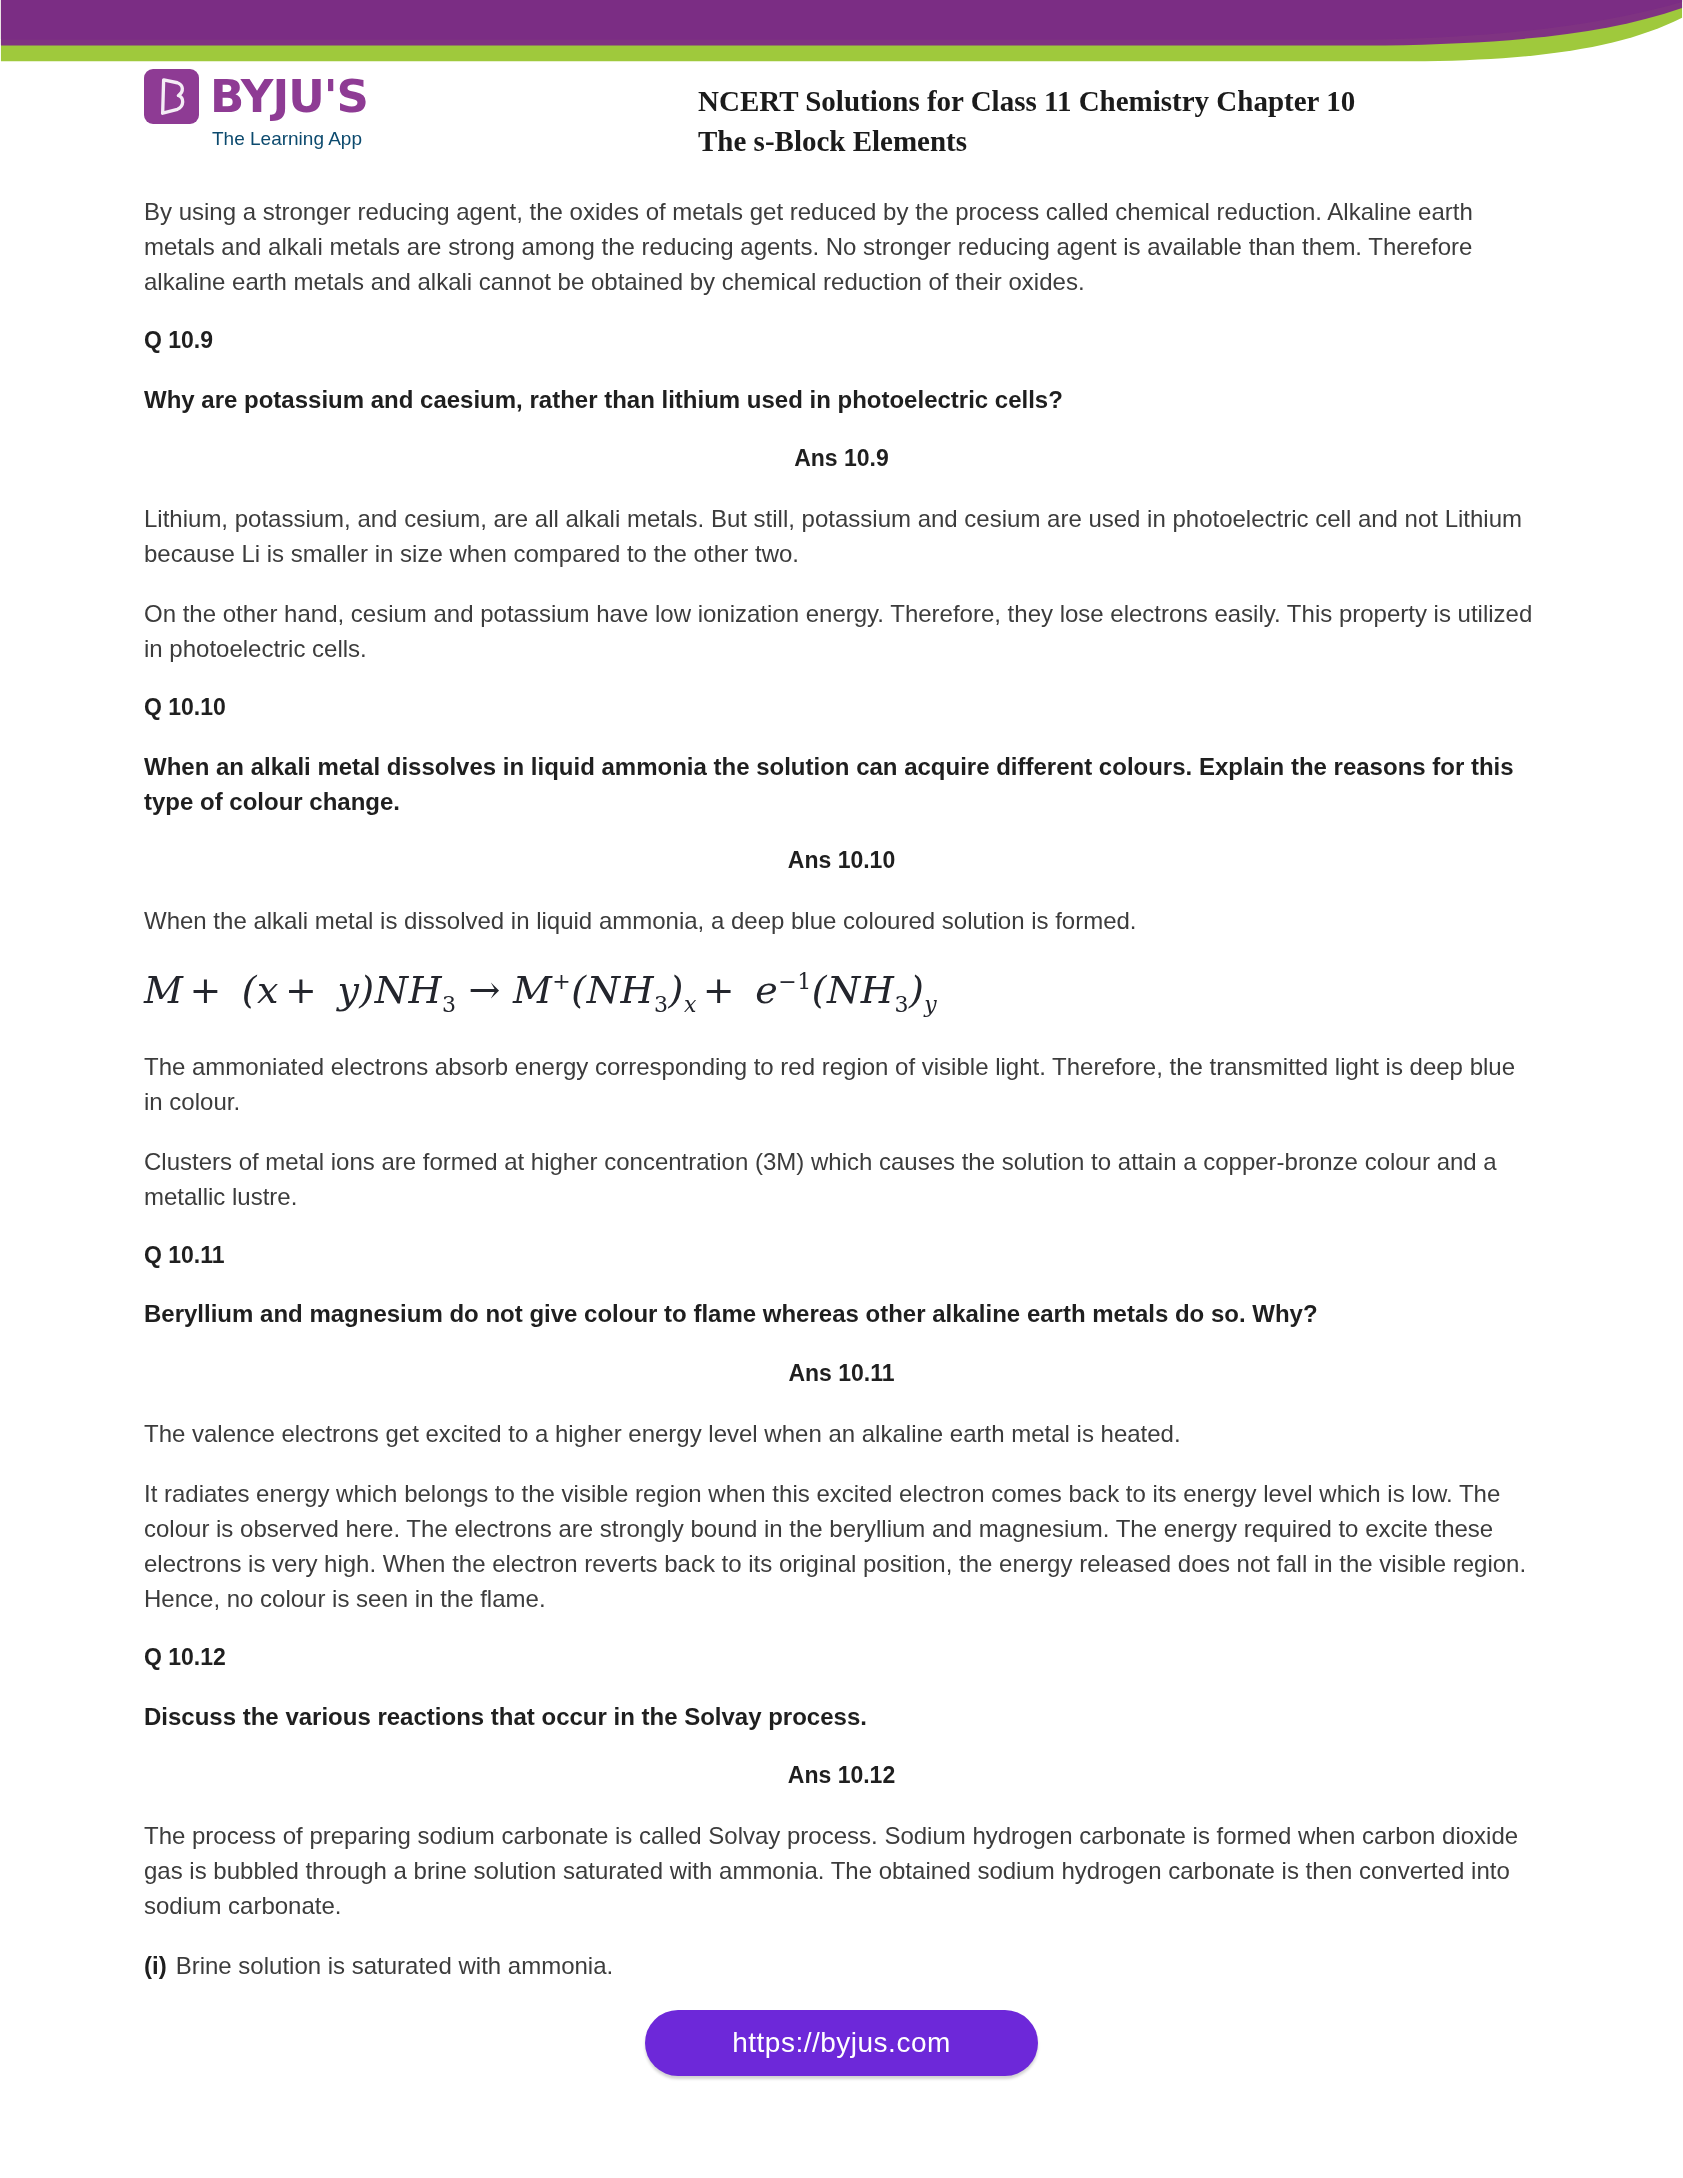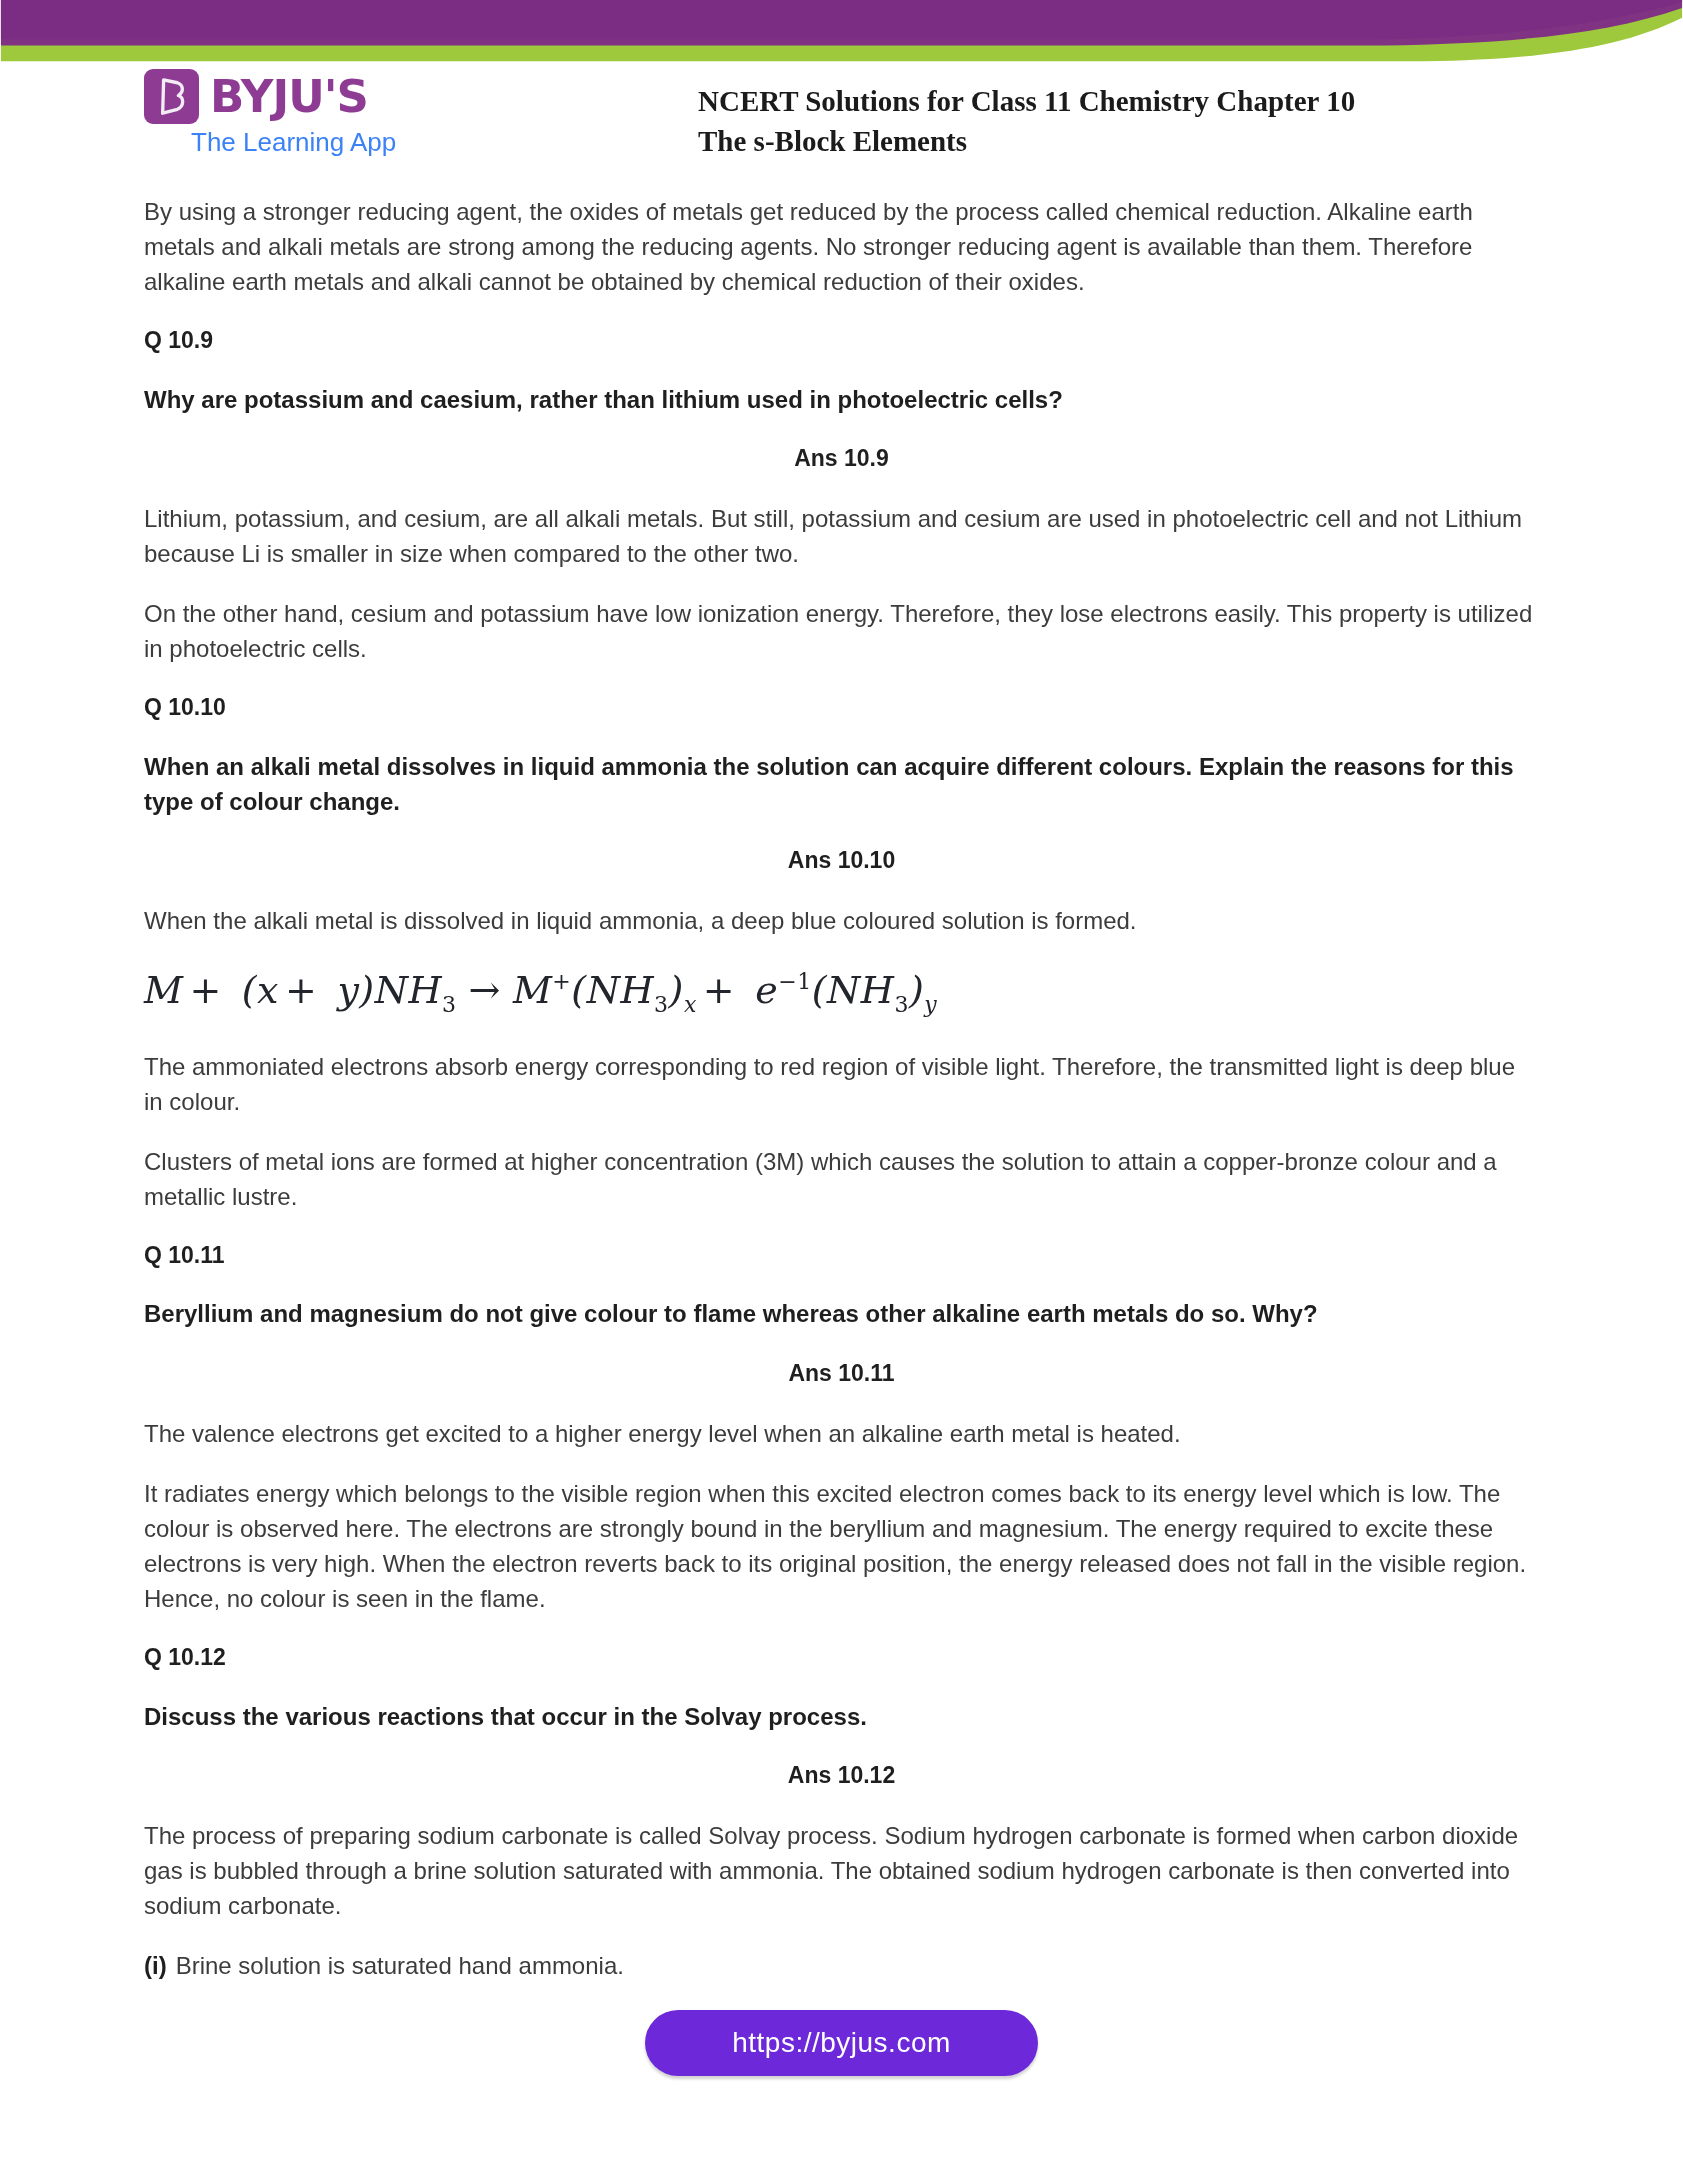--- a/index.html
+++ b/index.html
@@ -73,24 +73,24 @@
   .logo-word {
     font-family: "DejaVu Sans", sans-serif;
     font-weight: bold;
     font-size: 45px;
     letter-spacing: -1px;
     color: #8e3b94;
     line-height: 1;
   }
   .logo-tag {
     font-family: "Liberation Sans", sans-serif;
-    font-size: 26px;
-    color: #3b82f6;
+    font-size: 19px;
+    color: #0c4a6e;
     margin-top: 5px;
-    margin-left: 47px;
+    margin-left: 68px;
     line-height: 1;
   }
   .doc-title {
     position: absolute;
     left: 554px;
     top: 20px;
     font-family: "Liberation Serif", serif;
     font-weight: bold;
     font-size: 29px;
     color: #1b1b1b;
@@ -249,21 +249,21 @@
     <p class="qtext">Beryllium and magnesium do not give colour to flame whereas other alkaline earth metals do so. Why?</p>
     <p class="anslabel">Ans 10.11</p>
     <p>The valence electrons get excited to a higher energy level when an alkaline earth metal is heated.</p>
     <p>It radiates energy which belongs to the visible region when this excited electron comes back to its energy level which is low. The colour is observed here. The electrons are strongly bound in the beryllium and magnesium. The energy required to excite these electrons is very high. When the electron reverts back to its original position, the energy released does not fall in the visible region. Hence, no colour is seen in the flame.</p>
 
     <p class="qlabel">Q 10.12</p>
     <p class="qtext">Discuss the various reactions that occur in the Solvay process.</p>
     <p class="anslabel">Ans  10.12</p>
     <p>The process of preparing sodium carbonate is called Solvay process. Sodium hydrogen carbonate is formed when carbon dioxide gas is bubbled through a brine solution saturated with ammonia. The obtained sodium hydrogen carbonate is then converted into sodium carbonate.</p>
 
-    <p class="listitem"><span class="marker">(i)</span><span>Brine solution is saturated hand ammonia.</span></p>
+    <p class="listitem"><span class="marker">(i)</span><span>Brine solution is saturated with ammonia.</span></p>
 
   </div>
 
   <div class="footer">
     <a class="footer-pill" href="#" style="text-decoration:none;">https://byjus.com</a>
   </div>
 
 </div>
 
 

